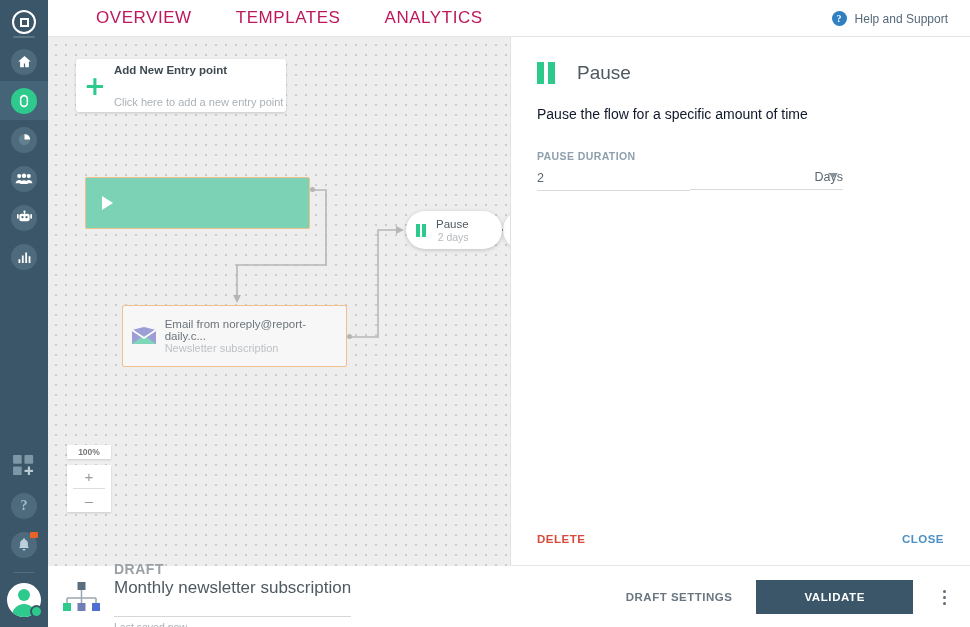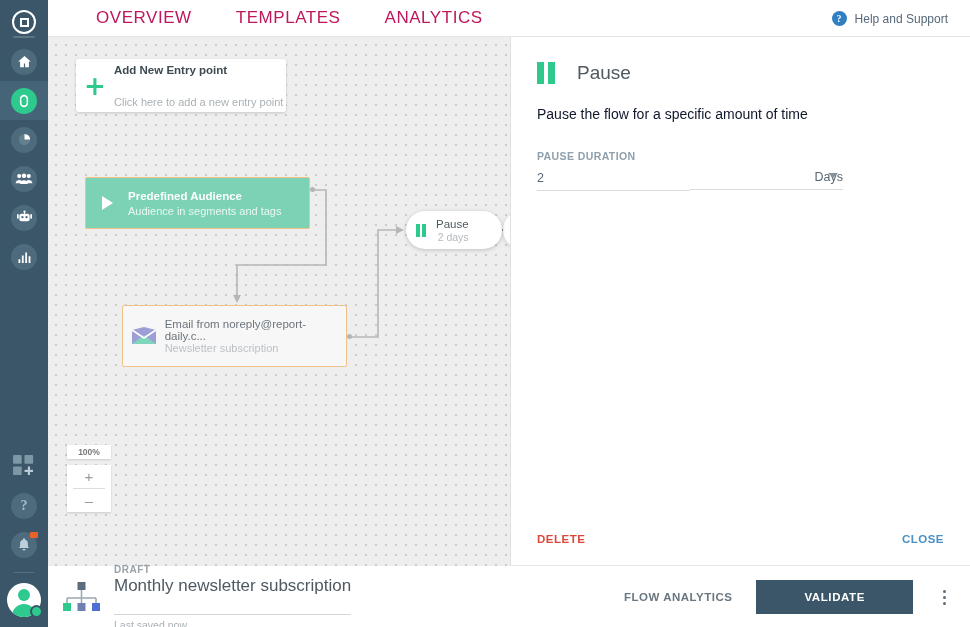--- a/index.html
+++ b/index.html
@@ -205,21 +205,21 @@
   .btn-delete { font-size:11.5px; font-weight:bold; color:#d94a3d; letter-spacing:.5px; cursor:pointer;}
   .btn-close { font-size:11.5px; font-weight:bold; color:#4a90c2; letter-spacing:.5px; cursor:pointer;}
 
   
   .bottombar {
     position:absolute; left:48px; top:567px; width:922px; height:60px;
     background:#ffffff; display:flex; align-items:center;
   }
   .flow-ico { width:66px; display:flex; align-items:center; justify-content:center;}
   .flow-meta { display:flex; flex-direction:column; gap:1px;}
-  .flow-status { font-size:10px; color:#9aa1a6; font-weight:bold; letter-spacing:.5px;}
+  .flow-status { font-size:14px; color:#9aa1a6; font-weight:bold; letter-spacing:.5px;}
   .flow-name {
     font-size:17px; color:#4e5a61;
     border-bottom:1px solid #d3d7da; padding-bottom:18px; cursor:text;
   }
   .flow-saved { font-size:10.5px; color:#a9b0b4; margin-top:3px;}
   .bb-right { margin-left:auto; display:flex; align-items:center; padding-right:18px; gap:24px;}
   .flow-settings { font-size:11.5px; font-weight:bold; color:#6a7780; letter-spacing:.5px; cursor:pointer;}
   .validate-btn {
     background:#3a5668; color:#ffffff; font-size:11.5px; font-weight:bold;
     letter-spacing:.6px; padding: 11px 48px; cursor:pointer; border:none;
@@ -387,24 +387,20 @@
       <div class="entry-txt">
         <div class="entry-title">Add New Entry point</div>
         <div class="entry-sub">Click here to add a new entry point</div>
       </div>
     </div>
 
     <div class="node aud-node">
       <div class="play-ico">
           <div class="play-tri"></div>
         </div>
-      <div class="aud-txt">
-        <div class="aud-title">Predefined Audience</div>
-        <div class="aud-sub">Audience in segments and tags</div>
-      </div>
     </div>
 
     <div class="node mail-node">
       <div class="mail-ico">
         <svg width="26" height="20" viewBox="0 0 26 20">
           <path d="M1 4 L13 1 L25 4 L25 18 L1 18 Z" fill="#9d9ed6"></path>
           <path d="M1 18 L13 9 L25 18 Z" fill="#7fd6bb"></path>
           <path d="M1 4 L13 12 L25 4" fill="none" stroke="#ffffff" stroke-width="1.6"></path>
         </svg>
       </div>
@@ -474,21 +470,21 @@
         <rect x="18.5" y="23" width="8" height="8" fill="#6f7fb5"></rect>
         <rect x="33" y="23" width="8" height="8" fill="#4e6fd1"></rect>
       </svg>
     </div>
     <div class="flow-meta">
       <div class="flow-status">DRAFT</div>
       <div class="flow-name">Monthly newsletter subscription</div>
       <div class="flow-saved">Last saved now</div>
     </div>
     <div class="bb-right">
-      <div class="flow-settings">FLOW ANALYTICS</div>
+      <div class="flow-settings">DRAFT SETTINGS</div>
       <button class="validate-btn">VALIDATE</button>
       <div class="kebab">
         <div class="kdot"></div>
           <div class="kdot"></div>
           <div class="kdot"></div>
       </div>
     </div>
   </div>
 
 </div>

